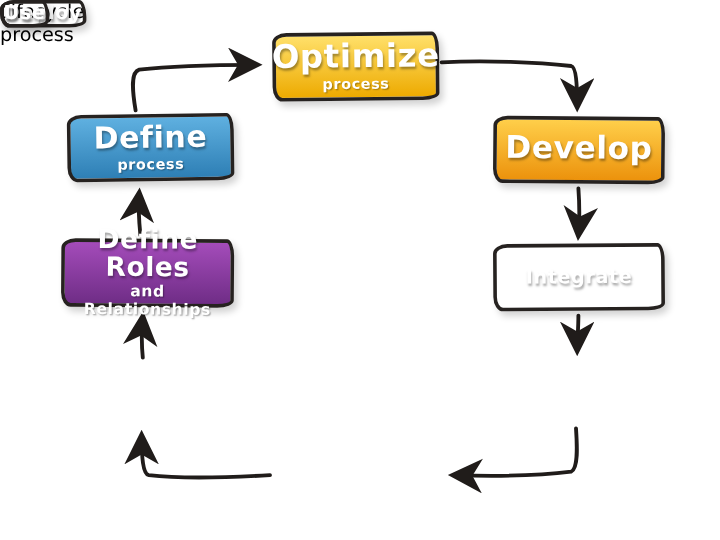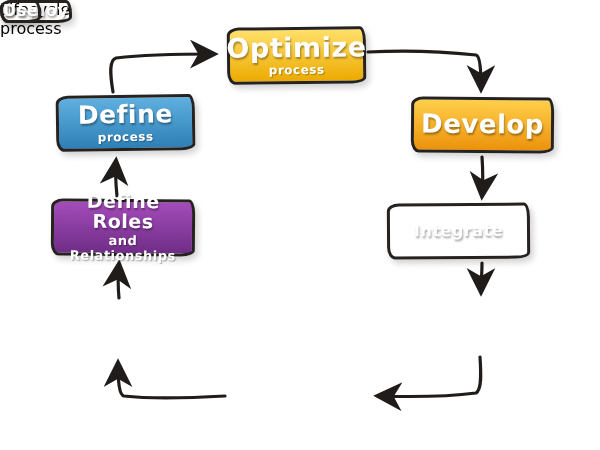--- a/index.html
+++ b/index.html
@@ -23,23 +23,23 @@
     background:linear-gradient(#ffe06a,#edaa00);}
   .optimize .label{font-size:27px;}
   .define{left:56px;top:95px;width:139px;height:56px;transform:rotate(-0.8deg);
     background:linear-gradient(#5fb0e0,#2e7fb5);}
   .define .label{font-size:25px;}
   .develop{left:411px;top:97px;width:143px;height:56px;transform:rotate(0.5deg);
     background:linear-gradient(#ffcf4a,#ec920c);}
   .develop .label{font-size:26px;}
   .define_roles{left:51px;top:199px;width:144px;height:57px;transform:rotate(0.4deg);
     background:linear-gradient(#a44cba,#6f2d86);}
-  .define_roles .label{font-size:19px;}
+  .define_roles .label{font-size:22px;}
   .define_roles .sublabel{font-size:13px;}
-  .integrate{left:387px;top:203px;width:143px;height:56px;transform:rotate(-0.4deg);
+  .integrate{left:411px;top:203px;width:143px;height:56px;transform:rotate(-0.4deg);
     background:linear-gradient(#ea8a42,#c25511;}
   .integrate{background:linear-gradient(#ea8a42,#c25511);}
   .integrate .label{font-size:25px;}
   .measure{left:51px;top:301px;width:142px;height:55px;transform:rotate(-0.5deg);
     background:linear-gradient(#bb37a0,#7d2070);}
   .measure .label{font-size:25px;}
   .deploy{left:408px;top:298px;width:145px;height:55px;transform:rotate(0.6deg);
     background:linear-gradient(#e04a24,#b02a10);}
   .deploy .label{font-size:26px;}
   .use{left:228px;top:368px;width:142px;height:53px;transform:rotate(-0.8deg);

